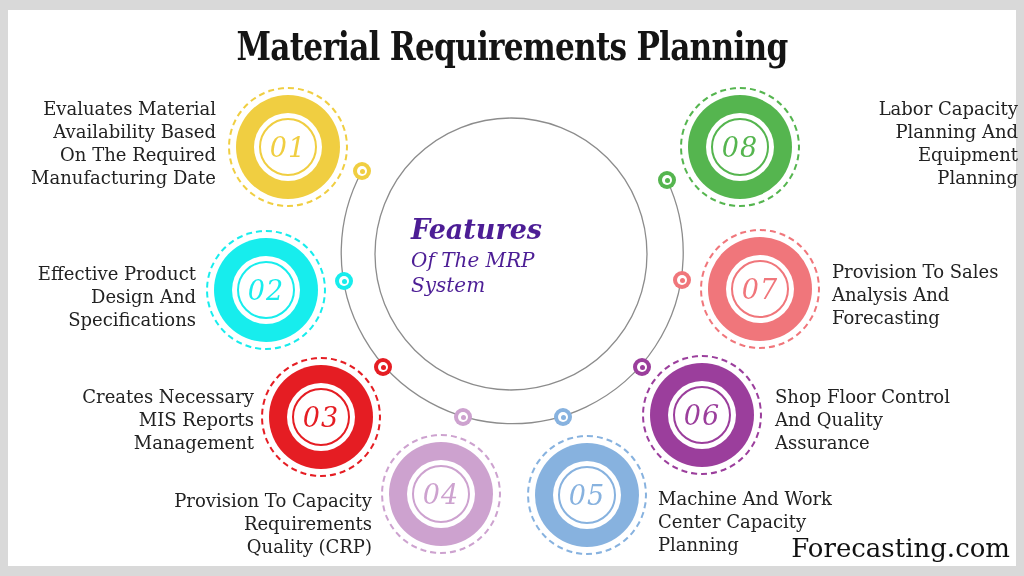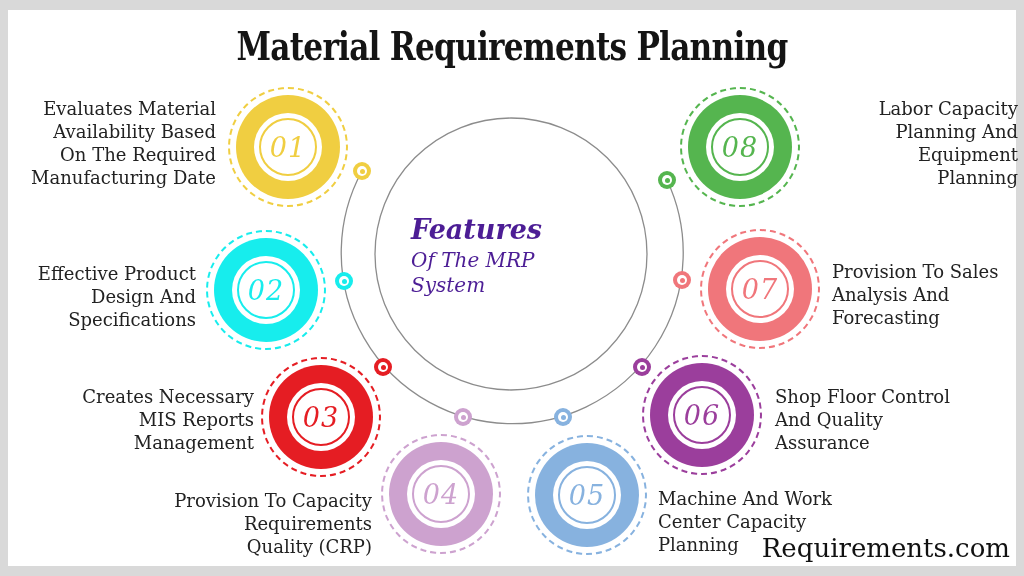--- a/index.html
+++ b/index.html
@@ -210,14 +210,14 @@
       <div class="fc-ring"></div>
       <div class="fc-num">08</div>
     </div>
     <div class="dot" style="left: 658px; top: 171px; --c: #55B54F;">
       <span class="dot-mid">
           <span class="dot-core"></span>
         </span>
     </div>
   </div>
 
-  <div class="watermark">Requirements.com</div>
+  <div class="watermark">Forecasting.com</div>
 </div>
 
 </body></html>

